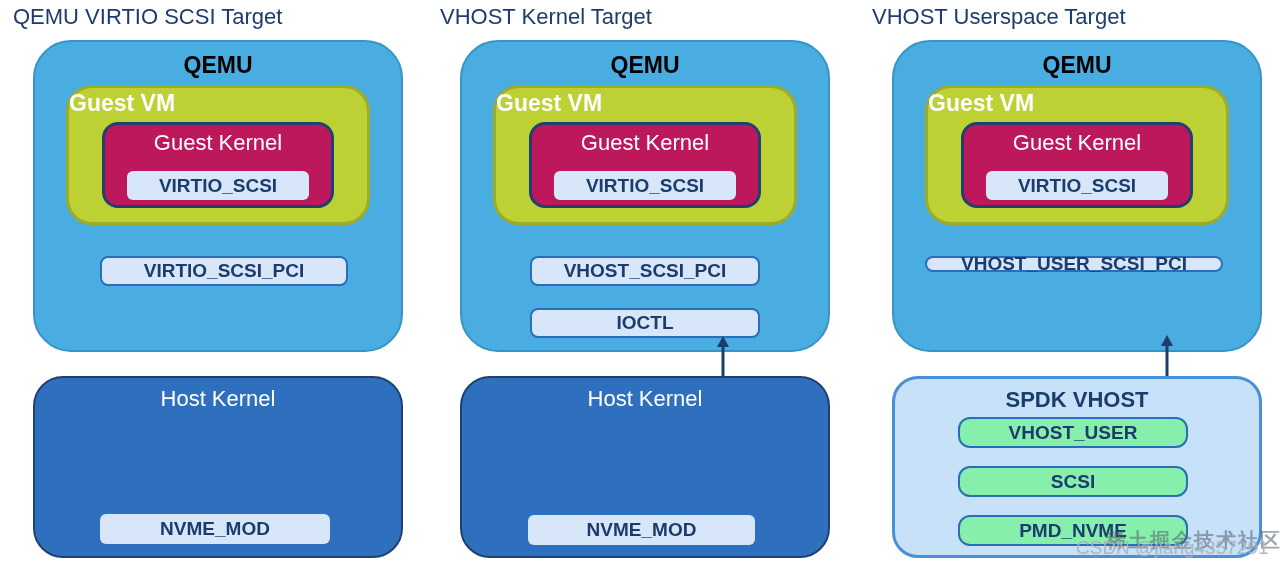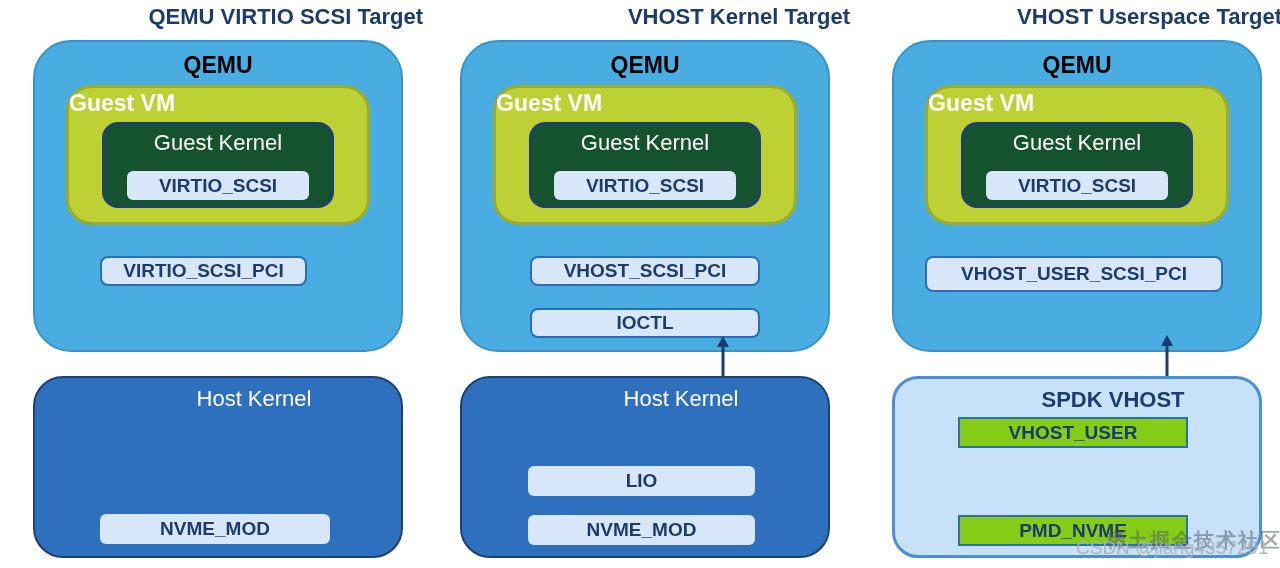--- a/index.html
+++ b/index.html
@@ -1,48 +1,48 @@
 <!DOCTYPE html>
 <html><head>
 <meta charset="utf-8">
 <style>
   html,body{margin:0;padding:0;background:#ffffff;}
   body{font-family:"Liberation Sans",sans-serif;}
   #stage{position:relative;width:1280px;height:568px;background:#ffffff;overflow:hidden;}
 
   .col{position:absolute;top:0;width:370px;height:568px;}
 
-  .col-title{position:absolute;top:4px;left:-20px;width:410px;text-align:right;
-    font-size:22px;font-weight:bold;color:#1C3C6E;white-space:nowrap;}
+  .col-title{position:absolute;top:4px;left:-20px;width:410px;text-align:left;
+    font-size:22px;font-weight:normal;color:#1C3C6E;white-space:nowrap;}
 
   .qemu-box{position:absolute;left:0;top:40px;width:370px;height:312px;box-sizing:border-box;
     background:#4AADE2;border:2px solid #3793C8;border-radius:38px;}
   .qemu-label{position:absolute;left:0;top:10px;width:100%;text-align:center;
     font-size:23px;font-weight:bold;color:#000000;}
 
   .guest-vm{position:absolute;left:31px;top:43px;width:304px;height:140px;box-sizing:border-box;
     background:#BDD134;border:3px solid #9CAB28;border-radius:26px;}
   .gv-label{position:absolute;left:0;top:2px;width:100%;text-align:left;
     font-size:23px;font-weight:bold;color:#ffffff;}
 
   .guest-kernel{position:absolute;left:33px;top:34px;width:232px;height:86px;box-sizing:border-box;
-    background:#14532d;border:3px solid #1E4170;border-radius:16px;}
+    background:#be185d;border:3px solid #1E4170;border-radius:16px;}
   .gk-label{position:absolute;left:0;top:5px;width:100%;text-align:center;
     font-size:22px;font-weight:normal;color:#ffffff;}
 
   .pill{position:absolute;box-sizing:border-box;display:flex;align-items:center;justify-content:center;
     background:#D7E7F9;color:#1C3C6E;font-weight:bold;font-size:19px;border-radius:6px;white-space:nowrap;}
   .pill.bordered{border:2px solid #2A6EB8;border-radius:8px;}
-  .pill.spdk-pill{background:#84cc16;border:2px solid #2A6EB8;border-radius:0;}
+  .pill.spdk-pill{background:#86efac;border:2px solid #2A6EB8;border-radius:12px;}
 
   .host-box{position:absolute;left:0;top:376px;width:370px;height:182px;box-sizing:border-box;
     background:#2F70BE;border:2px solid #1E4170;border-radius:30px;}
   .host-box.spdk-box{background:#C7E2F8;border:3px solid #4A90D9;border-radius:26px;}
   .host-label{position:absolute;left:0;top:8px;width:100%;text-align:center;
-    font-size:22px;font-weight:normal;color:#ffffff;margin-left:36px;}
+    font-size:22px;font-weight:normal;color:#ffffff;}
   .host-label.spdk-label{color:#1C3C6E;font-weight:bold;}
 
   .arrow{position:absolute;}
 
   .wm-cn{position:absolute;left:1094px;top:527px;font-size:20px;font-weight:bold;
     color:rgba(85,95,110,0.55);letter-spacing:2px;white-space:nowrap;margin-left:12px;}
   .wm-csdn{position:absolute;left:1076px;top:537px;font-size:19px;
     color:rgba(168,176,186,0.9);white-space:nowrap;}
 </style>
 </head>
@@ -58,21 +58,21 @@
 
       <div class="guest-vm">
         <div class="gv-label">Guest VM</div>
 
         <div class="guest-kernel">
           <div class="gk-label">Guest Kernel</div>
           <div class="pill" style="left:22px;top:46px;width:182px;height:29px">VIRTIO_SCSI</div>
         </div>
       </div>
 
-      <div class="pill bordered" style="left:65px;top:214px;width:207px;height:30px">VIRTIO_SCSI_PCI</div>
+      <div class="pill bordered" style="left:65px;top:214px;width:248px;height:30px">VIRTIO_SCSI_PCI</div>
     </div>
 
     <div class="host-box">
       <div class="host-label">Host Kernel</div>
       <div class="pill" style="left:65px;top:136px;width:230px;height:30px">NVME_MOD</div>
     </div>
   </div>
 
   <div class="col" style="left:460px">
     <div class="col-title">VHOST Kernel Target</div>
@@ -94,52 +94,52 @@
     </div>
 
     <svg class="arrow" style="left:253px;top:336px" width="20" height="82" viewBox="0 0 20 82">
       <line x1="10" y1="8" x2="10" y2="74" stroke="#1C3C6E" stroke-width="3"></line>
       <polygon points="10,0 4,11 16,11" fill="#1C3C6E"></polygon>
       <polygon points="10,82 4,71 16,71" fill="#1C3C6E"></polygon>
     </svg>
 
     <div class="host-box">
       <div class="host-label">Host Kernel</div>
-      <div class="pill" style="left:66px;top:88px;width:227px;height:30px">LIO</div>
       <div class="pill" style="left:66px;top:137px;width:227px;height:30px">NVME_MOD</div>
     </div>
   </div>
 
   <div class="col" style="left:892px">
     <div class="col-title">VHOST Userspace Target</div>
 
     <div class="qemu-box">
       <div class="qemu-label">QEMU</div>
 
       <div class="guest-vm">
         <div class="gv-label">Guest VM</div>
 
         <div class="guest-kernel">
           <div class="gk-label">Guest Kernel</div>
           <div class="pill" style="left:22px;top:46px;width:182px;height:29px">VIRTIO_SCSI</div>
         </div>
       </div>
 
-      <div class="pill bordered" style="left:31px;top:214px;width:298px;height:36px">VHOST_USER_SCSI_PCI</div>
+      <div class="pill bordered" style="left:31px;top:214px;width:298px;height:16px">VHOST_USER_SCSI_PCI</div>
     </div>
 
     <svg class="arrow" style="left:265px;top:335px" width="20" height="80" viewBox="0 0 20 80">
       <line x1="10" y1="8" x2="10" y2="72" stroke="#1C3C6E" stroke-width="3"></line>
       <polygon points="10,0 4,11 16,11" fill="#1C3C6E"></polygon>
       <polygon points="10,80 4,69 16,69" fill="#1C3C6E"></polygon>
     </svg>
 
     <div class="host-box spdk-box">
       <div class="host-label spdk-label">SPDK VHOST</div>
       <div class="pill spdk-pill" style="left:63px;top:38px;width:230px;height:31px">VHOST_USER</div>
+      <div class="pill spdk-pill" style="left:63px;top:87px;width:230px;height:31px">SCSI</div>
       <div class="pill spdk-pill" style="left:63px;top:136px;width:230px;height:31px">PMD_NVME</div>
     </div>
   </div>
 
   <div class="wm-cn">稀土掘金技术社区</div>
   <div class="wm-csdn">CSDN @jiang4357291</div>
 
 </div>
 
 </body></html>

